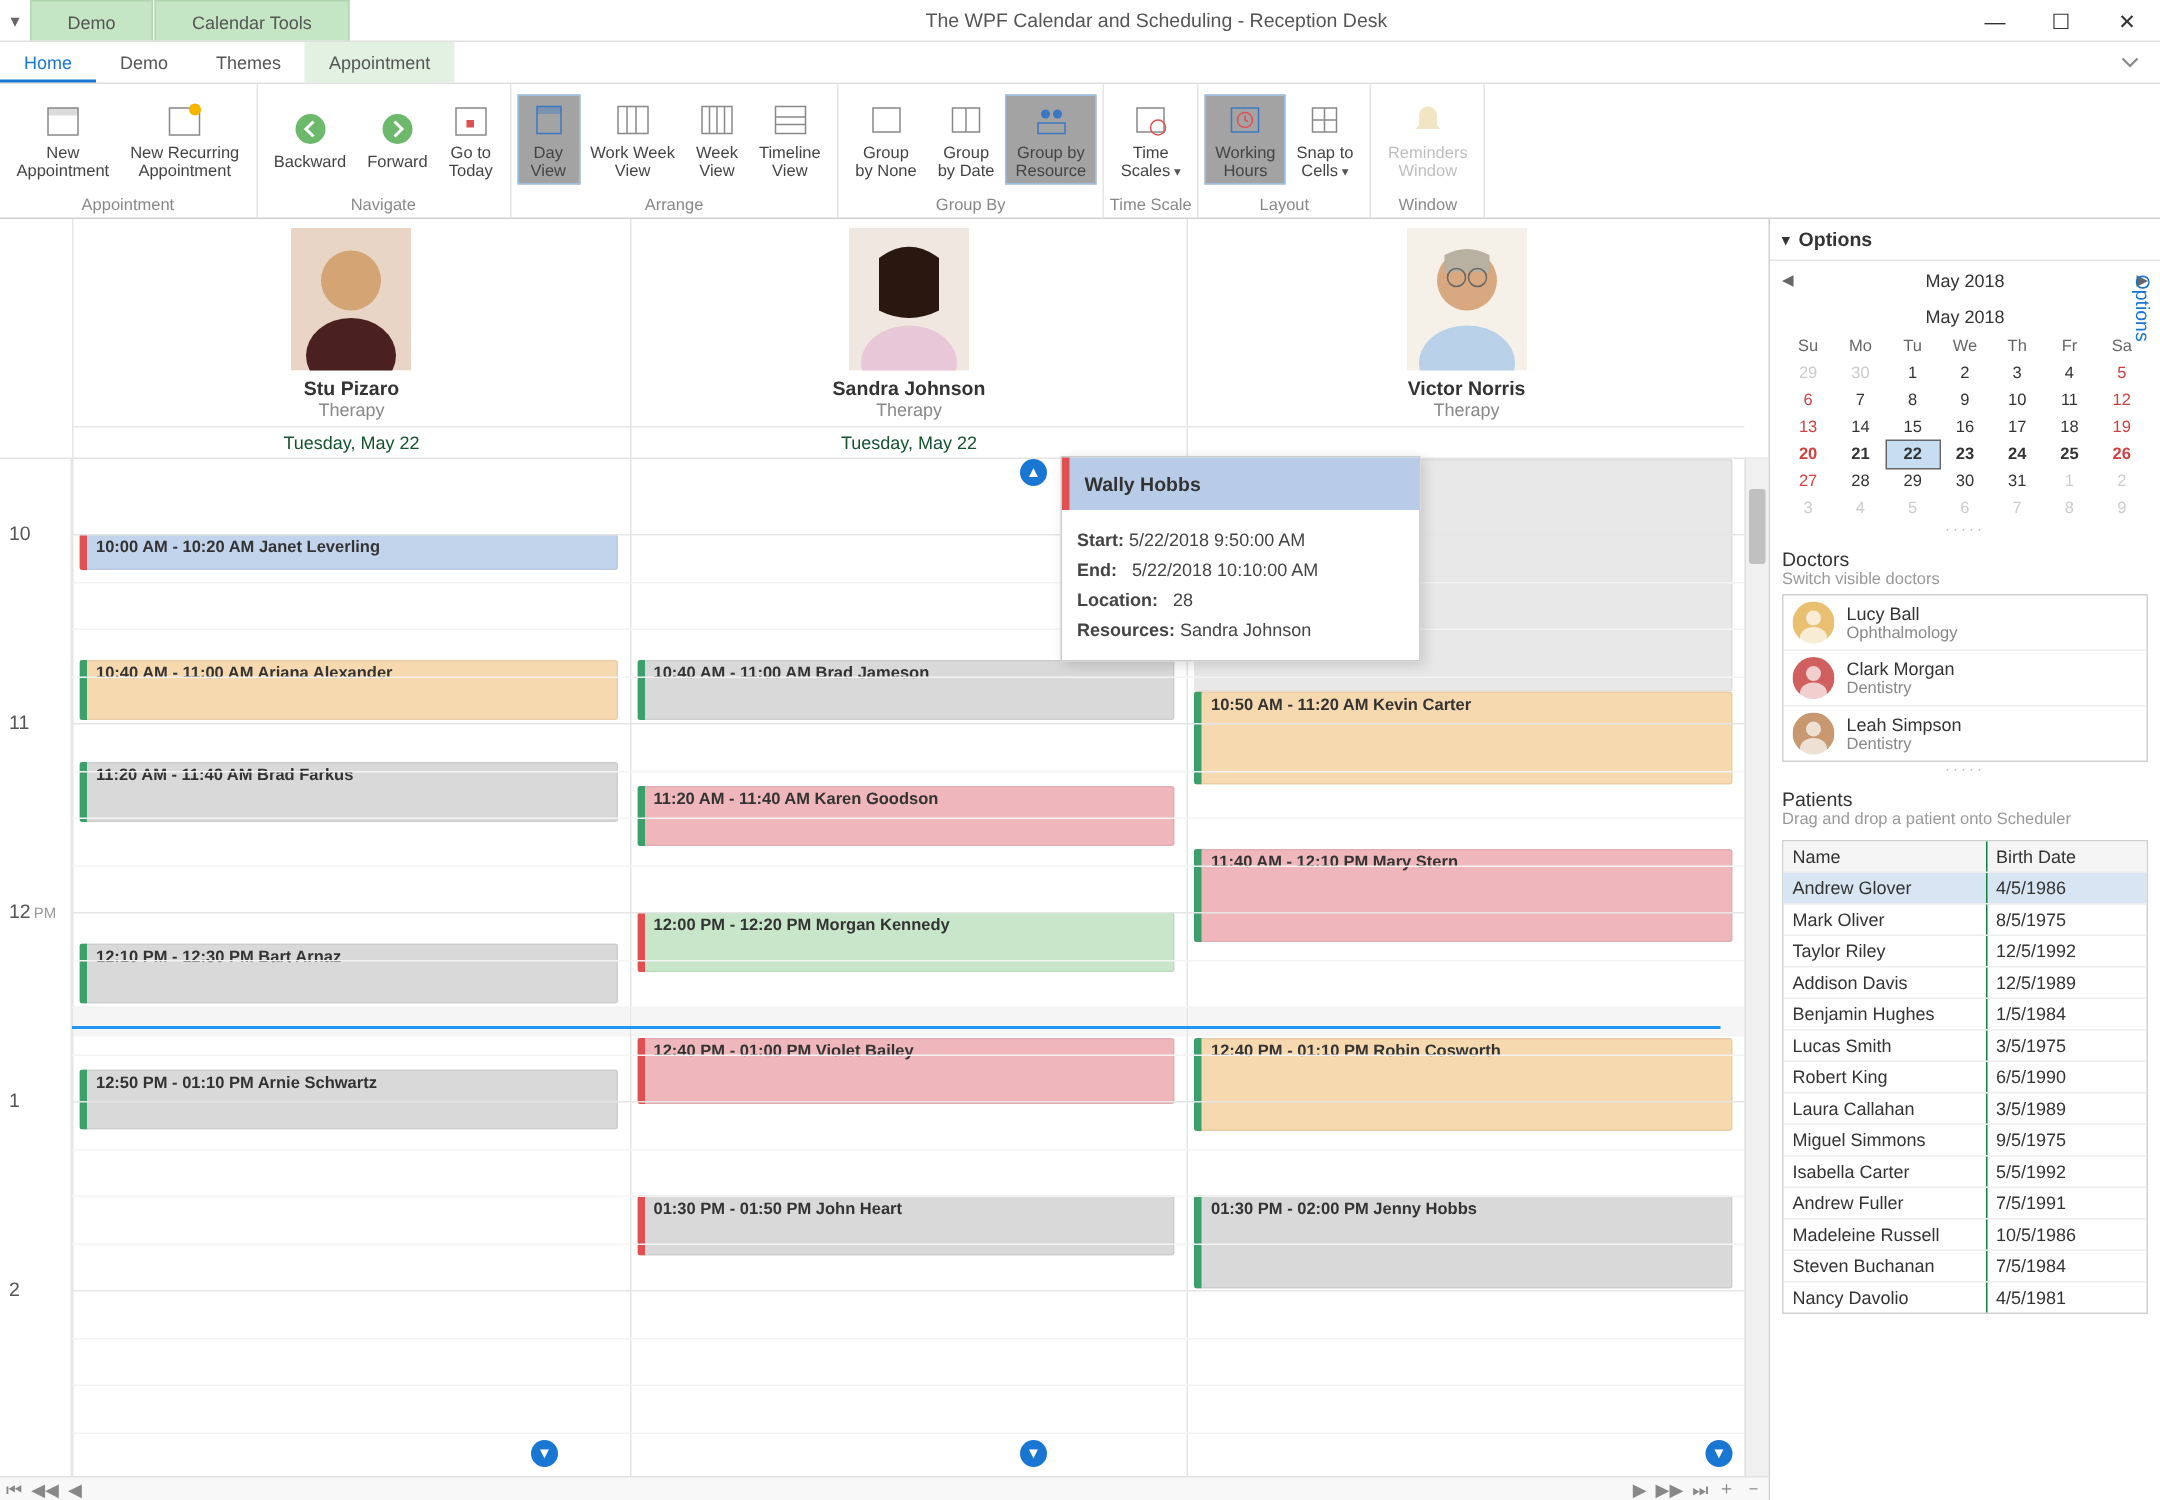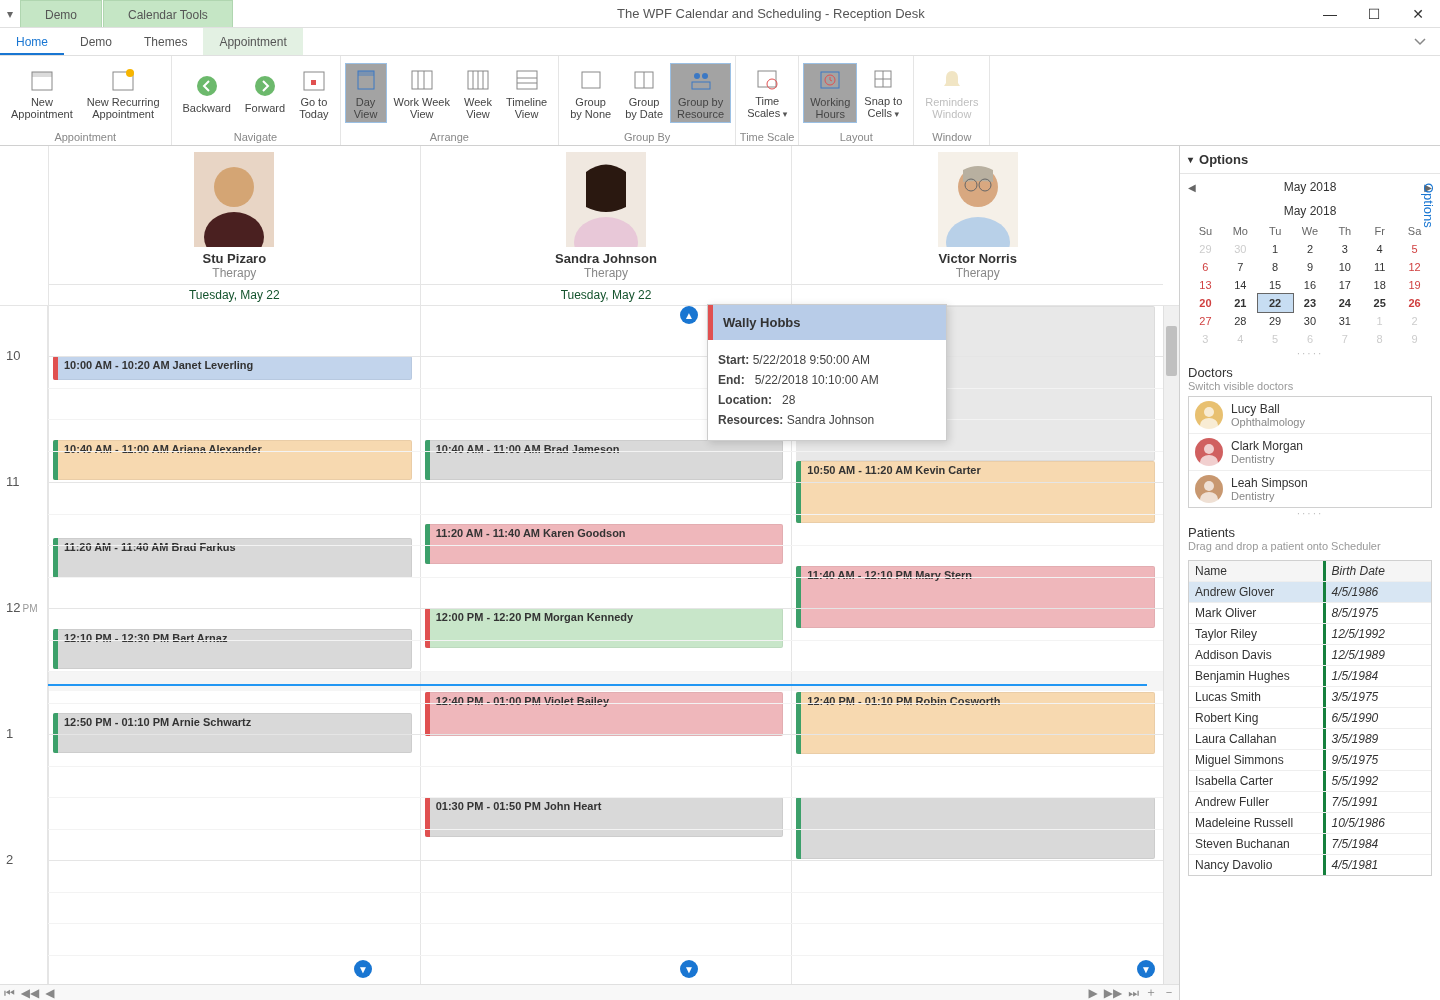--- a/index.html
+++ b/index.html
@@ -99,21 +99,21 @@
 .docitem .dname{font-size:12px;}
 .docitem .dspec{font-size:11px;color:#888;}
 
 .ptable { border: 1px solid #d0d0d0; margin: 4px 8px 0; font-size: 12px; }
 .ptable .prow { display:flex; border-bottom:1px solid #eee; }
 .ptable .prow:last-child{border-bottom:none;}
 .ptable .prow.hdr{background:#f5f5f5; }
 .ptable .prow.sel{background:#d8e6f3;}
 .ptable .pcell { padding: 3px 6px; }
 .ptable .pcell.name{flex:1.3;}
-.ptable .pcell.date{flex:1; border-left:3px solid #15803d;font-style:italic;}
+.ptable .pcell.date{flex:1; border-left:1px solid #15803d;}
 
 .options-tab { position: absolute; right: 0; top: 175px; writing-mode: vertical-rl; padding: 8px 4px; color: #1976d2; font-size: 13px; cursor:pointer;}
 
 .sep-handle{text-align:center;color:#bbb;font-size:10px;letter-spacing:2px;}
 </style>
 </head>
 <body>
 
 <div class="titlebar">
   <div class="qat">▾</div>
@@ -401,21 +401,21 @@
         <div class="sched-col" id="col0">
             <div class="lunch-shade" style="top: 365px; height: 20px;"></div>
             <div class="appt" style="top: 50px; height: 24px; background: rgb(194, 212, 236);">
               <div class="bar" style="background:#e05050"></div>
               <div class="txt">10:00 AM - 10:20 AM Janet Leverling</div>
             </div>
             <div class="appt" style="top: 134px; height: 40px; background: rgb(247, 217, 176);">
               <div class="bar" style="background:#3ca06a"></div>
               <div class="txt">10:40 AM - 11:00 AM Ariana Alexander</div>
             </div>
-            <div class="appt" style="top: 232px; height: 40px; background: rgb(217, 217, 217);">
+            <div class="appt" style="top: 202px; height: 40px; background: rgb(217, 217, 217);">
               <div class="bar" style="background:#3ca06a"></div>
               <div class="txt">11:20 AM - 11:40 AM Brad Farkus</div>
             </div>
             <div class="appt" style="top: 323px; height: 40px; background: rgb(217, 217, 217);">
               <div class="bar" style="background:#3ca06a"></div>
               <div class="txt">12:10 PM - 12:30 PM Bart Arnaz</div>
             </div>
             <div class="appt" style="top: 407px; height: 40px; background: rgb(217, 217, 217);">
               <div class="bar" style="background:#3ca06a"></div>
               <div class="txt">12:50 PM - 01:10 PM Arnie Schwartz</div>
@@ -457,20 +457,21 @@
             <div class="appt" style="top: 260px; height: 62px; background: rgb(239, 183, 187);">
               <div class="bar" style="background:#3ca06a"></div>
               <div class="txt">11:40 AM - 12:10 PM Mary Stern</div>
             </div>
             <div class="appt" style="top: 386px; height: 62px; background: rgb(247, 217, 176);">
               <div class="bar" style="background:#3ca06a"></div>
               <div class="txt">12:40 PM - 01:10 PM Robin Cosworth</div>
             </div>
             <div class="appt" style="top: 491px; height: 62px; background: rgb(217, 217, 217);">
               <div class="bar" style="background:#3ca06a"></div>
+              <div class="txt">01:30 PM - 02:00 PM Jenny Hobbs</div>
             </div>
           </div>
         <div class="nowline" style="top:378px"></div>
       <div class="hourline" style="top: 50px;"></div>
           <div class="halfline" style="top: 113px;"></div>
           <div class="halfline" style="top: 81.5px;"></div>
           <div class="halfline" style="top: 144.5px;"></div>
           <div class="hourline" style="top: 176px;"></div>
           <div class="halfline" style="top: 239px;"></div>
           <div class="halfline" style="top: 207.5px;"></div>

